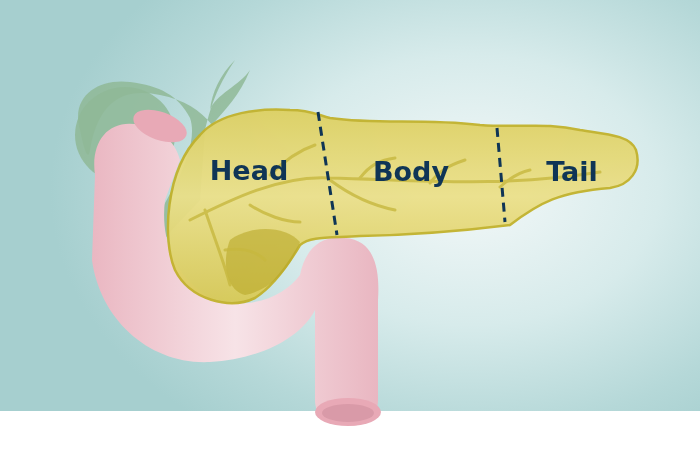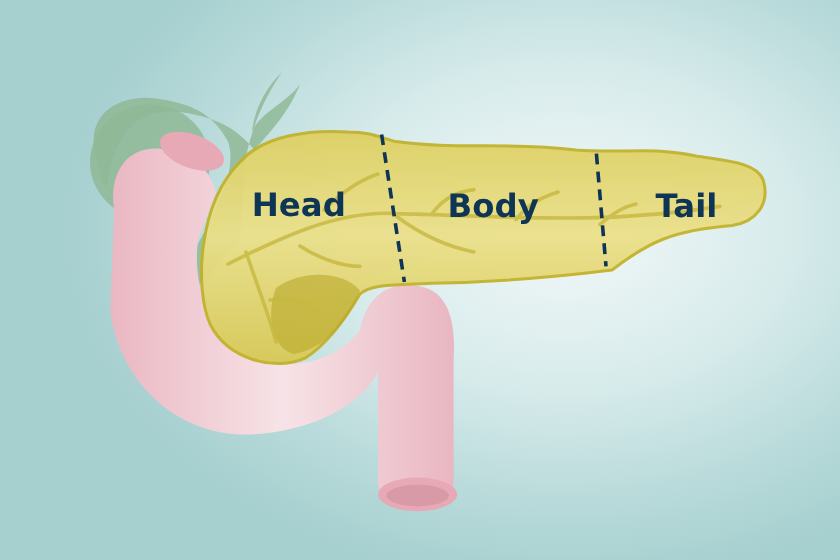--- a/index.html
+++ b/index.html
@@ -1,17 +1,17 @@
 <!DOCTYPE html>
 <html><head>
 <meta charset="utf-8">
 <style>
   html, body { margin:0; padding:0; }
   body { width:700px; height:467px; overflow:hidden; font-family:"DejaVu Sans", sans-serif; }
-  .stage { position:relative; width:700px; height:467px;
+  .stage { position:relative; width:700px; height:411px;
     background: radial-gradient(ellipse 420px 300px at 470px 190px, #f3f8f8 0%, #d7ebeb 45%, #b5d8d8 80%, #a6cfcf 100%); }
   svg { position:absolute; left:0; top:0; }
   .lbl { font-family:"DejaVu Sans", sans-serif; font-weight:bold; fill:#0f3556; font-size:27px; }
 </style>
 </head>
 <body>
 
 <div class="stage">
 <svg width="700" height="467" viewBox="0 0 700 467">
   <defs>

